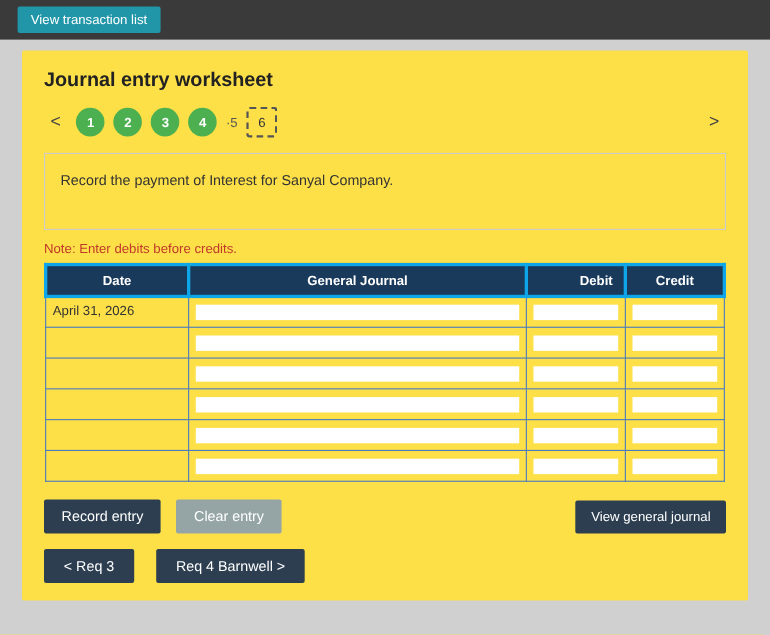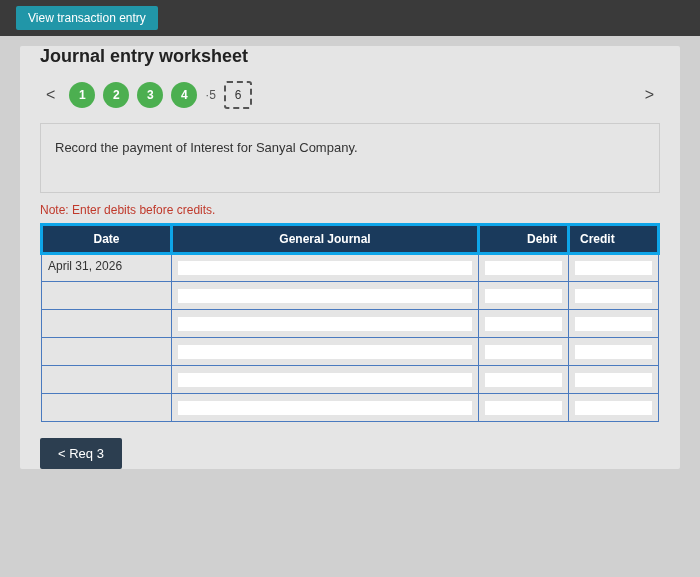--- a/index.html
+++ b/index.html
@@ -22,23 +22,23 @@
       background: #2196a8;
       color: white;
       border: none;
       padding: 5px 12px;
       font-size: 12px;
       cursor: pointer;
       border-radius: 2px;
     }
 
     .main-container {
-      background: #e5e5e5;
+      background: #fde047;
       margin: 10px 20px;
-      padding: 0 20px;
+      padding: 16px 20px;
       border-radius: 2px;
     }
 
     .worksheet-title {
       font-size: 18px;
       font-weight: bold;
       margin-bottom: 14px;
       color: #222;
     }
 
@@ -113,21 +113,21 @@
       color: white;
       padding: 6px 10px;
       text-align: center;
       font-size: 12px;
       border: 3px solid #0ea5e9;
     }
 
     .journal-table th.date-col { width: 130px; text-align: center; }
     .journal-table th.journal-col { text-align: center; }
     .journal-table th.debit-col { width: 90px; text-align: right; }
-    .journal-table th.credit-col { width: 90px; text-align: left; }
+    .journal-table th.credit-col { width: 90px; text-align: center; }
 
     .journal-table td {
       border: 1px solid #4a7abf;
       height: 28px;
       padding: 2px 6px;
       font-size: 12px;
       color: #333;
     }
 
     .journal-table td.date-cell { width: 130px; vertical-align: top; padding-top: 4px; }
@@ -192,21 +192,21 @@
 
     .step-separator {
       font-size: 12px;
       color: #555;
     }
   </style>
 </head>
 <body>
 
 <div class="top-bar">
-  <button class="view-transaction-btn">View transaction entry</button>
+  <button class="view-transaction-btn">View transaction list</button>
 </div>
 
 <div class="main-container">
 
   <div class="worksheet-title">Journal entry worksheet</div>
 
   <div class="step-nav">
     <span class="nav-arrow">&lt;</span>
 
     <div class="step-circle step-active-1">
@@ -277,18 +277,24 @@
       </tr>
       <tr>
         <td class="date-cell"></td>
         <td class="journal-cell"><input style="border: none; width: 100%; outline: none; font-size: 12px;" type="text"></td>
         <td class="debit-cell"><input style="border: none; width: 100%; outline: none; font-size: 12px;" type="text"></td>
         <td class="credit-cell"><input style="border: none; width: 100%; outline: none; font-size: 12px;" type="text"></td>
       </tr>
     </tbody>
   </table>
 
+  <div class="btn-row">
+    <button class="btn-dark">Record entry</button>
+    <button class="btn-clear btn-dark">Clear entry</button>
+    <button class="btn-view-journal">View general journal</button>
+  </div>
 
   <div class="bottom-nav">
     <button class="nav-btn">&lt; Req 3</button>
+    <button class="nav-btn">Req 4 Barnwell &gt;</button>
   </div>
 
 </div>
 
 </body></html>

